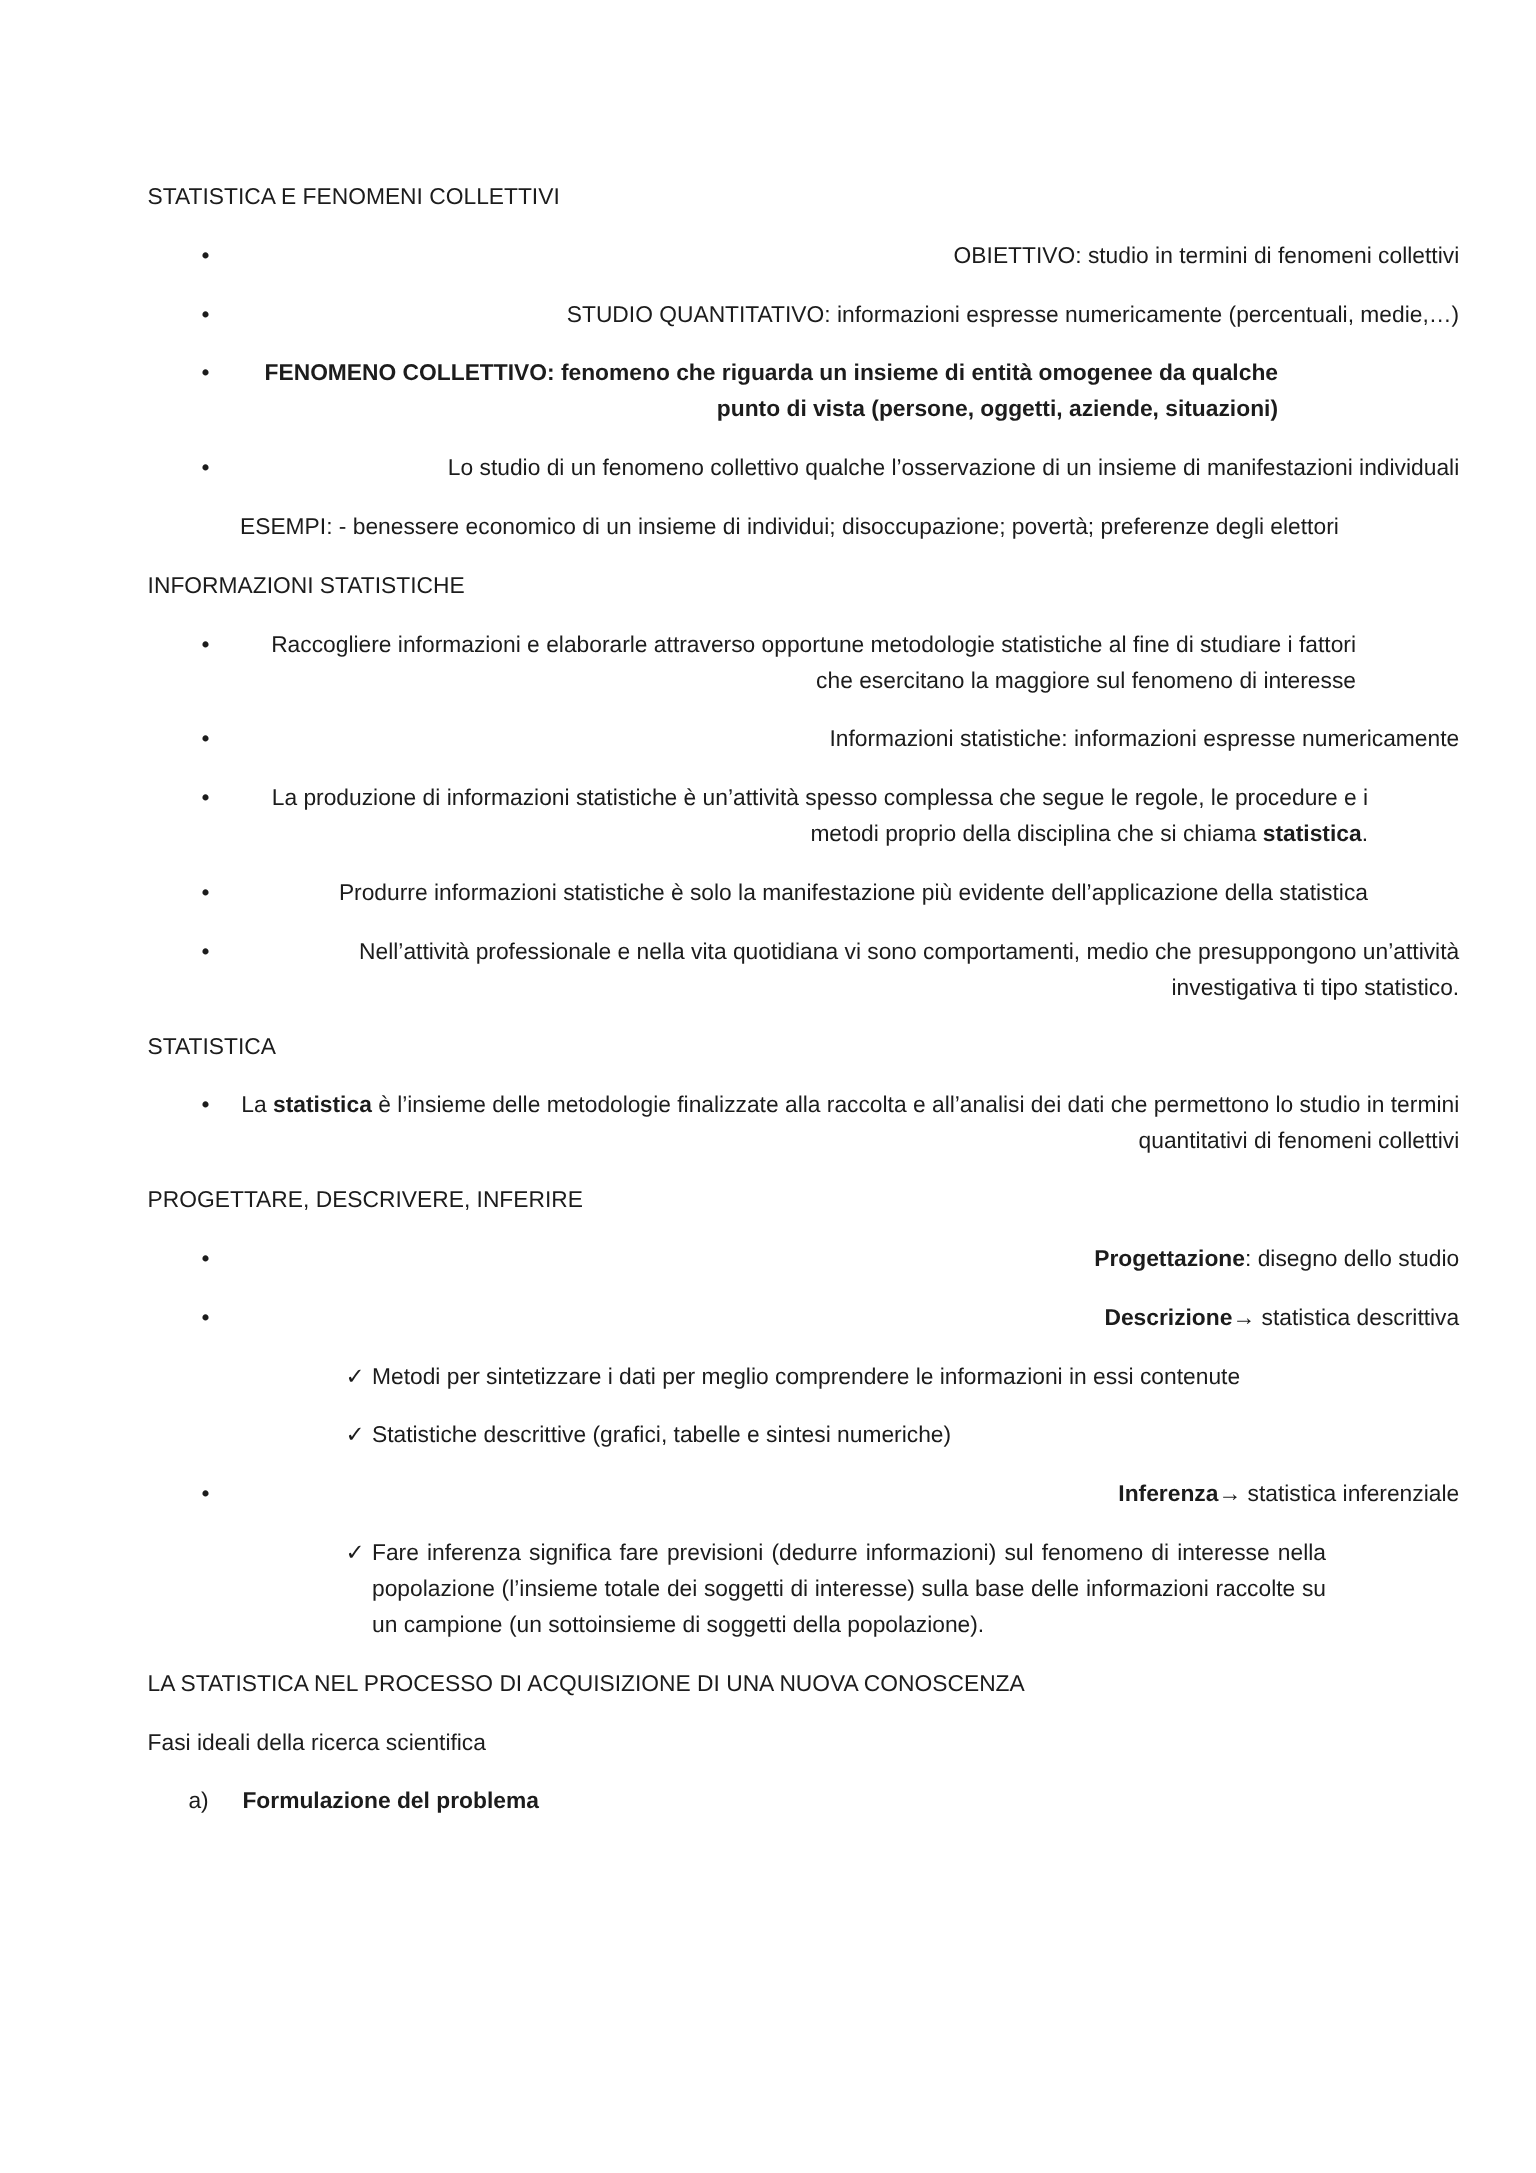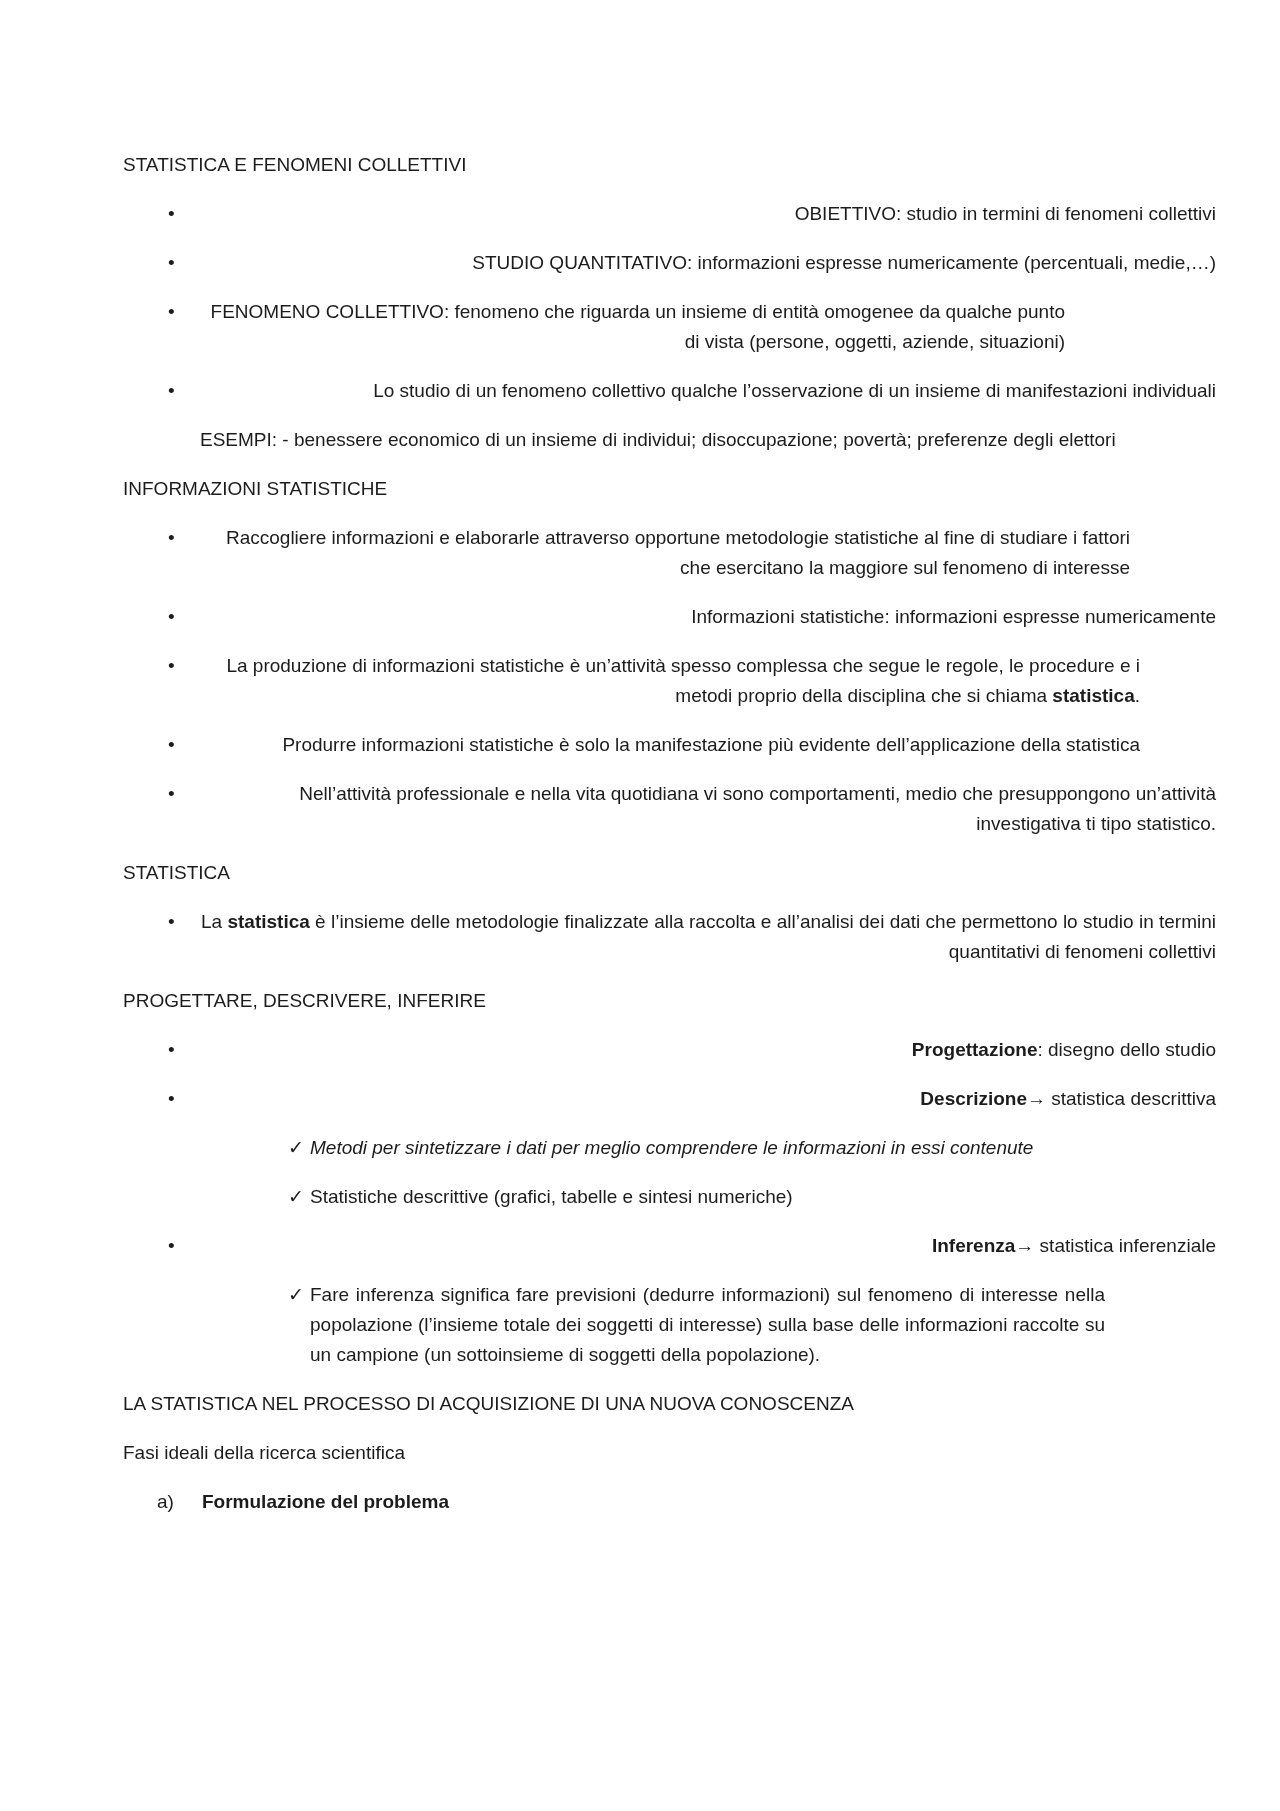--- a/index.html
+++ b/index.html
@@ -20,24 +20,24 @@
     position:absolute;left:45px;top:0;
     font-size:19px;line-height:30px;
   }
   .li .t{margin-left:77px;text-align:right;}
   .ck .mk{left:165px;}
   .ck .t{margin-left:187px;max-width:850px;}
   .alpha .mk{left:34px;}
   .alpha .t{margin-left:79px;font-weight:bold;}
   .ind{margin-left:77px;}
   .just{text-align:justify;}
-  .mw865{max-width:865px;}
+  .mw865{max-width:865px;font-weight:bold;}
   .mw930{max-width:930px;}
   .mw940{max-width:940px;}
-  .ck .t.mw760{max-width:760px;font-style:italic;}
+  .ck .t.mw760{max-width:760px;}
   .ck .t.mw795{max-width:795px;}
   b{font-weight:700;}
 </style>
 </head>
 <body>
 
 <div class="page">
 
   <p class="h">STATISTICA E FENOMENI COLLETTIVI</p>
 

